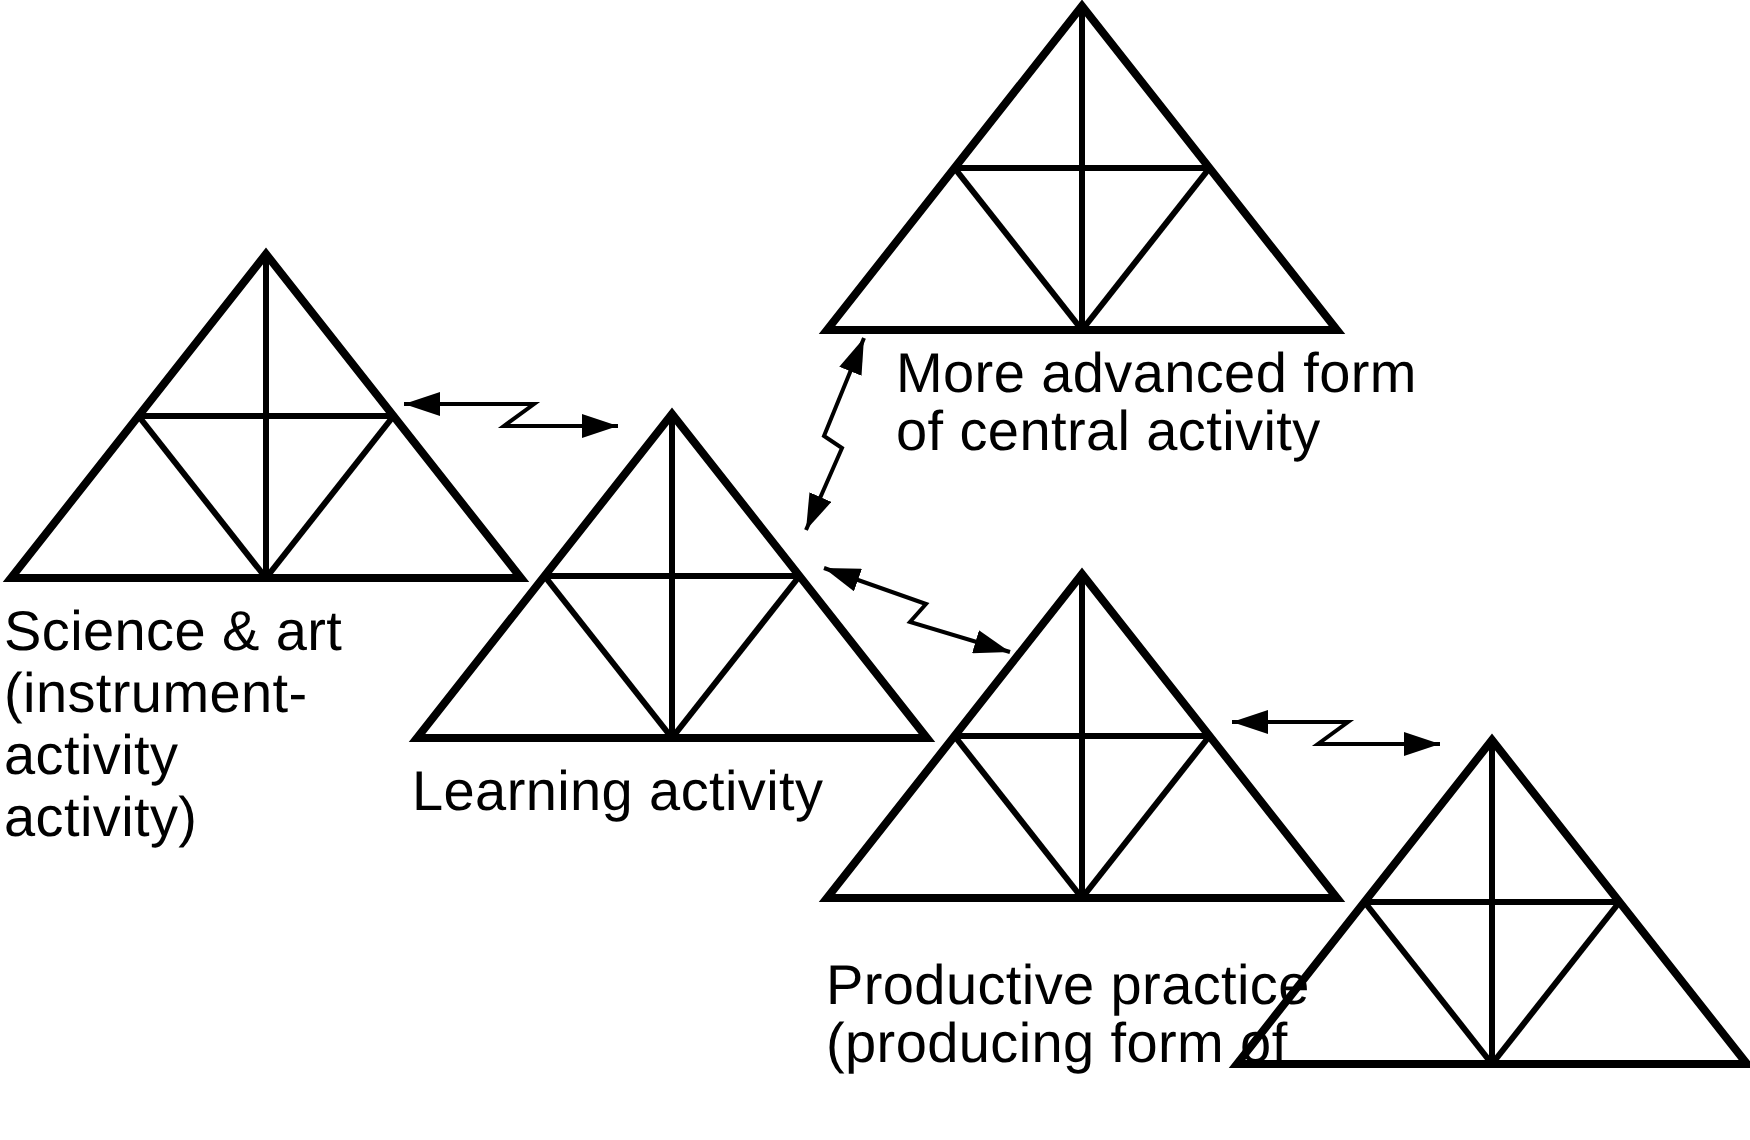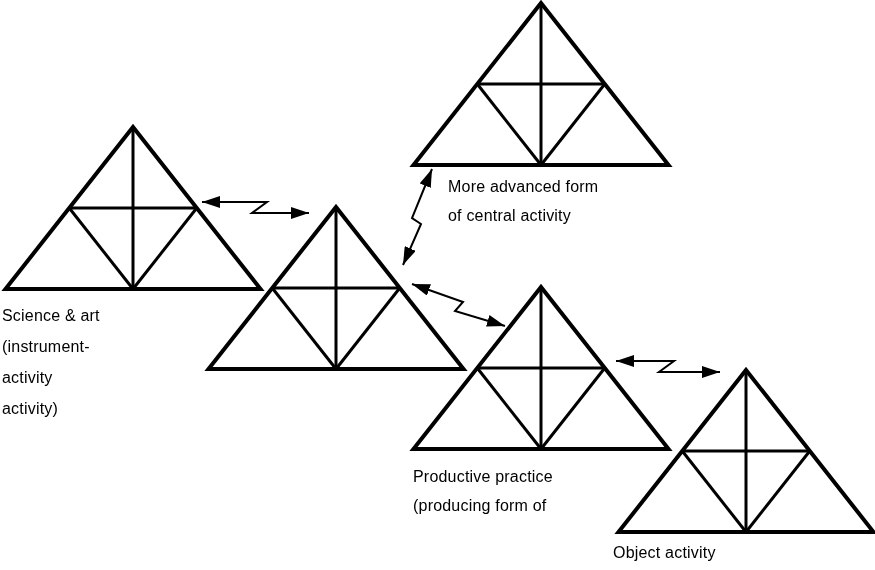--- a/index.html
+++ b/index.html
@@ -16,21 +16,21 @@
     font-family: "Liberation Sans", sans-serif;
   }
   .stage svg {
     position: absolute;
     left: 0;
     top: 0;
   }
   .label {
     position: absolute;
     color: #000000;
-    font-size: 16px;
+    font-size: 28px;
     line-height: 29px;
     letter-spacing: 0.2px;
     white-space: nowrap;
   }
 </style>
 </head>
 <body>
 
 <div class="stage">
 
@@ -61,28 +61,28 @@
     <polyline points="616,361 674,361 659,372 720,372" fill="none" stroke="#000000" stroke-width="2" marker-start="url(#ah)" marker-end="url(#ah)"></polyline>
   </svg>
 
   <div class="label" style="left:2px; top:300px; line-height:31px;">
     <div>Science &amp; art</div>
     <div>(instrument-</div>
     <div>activity</div>
     <div>activity)</div>
   </div>
 
+  <div class="label" style="left:206px; top:381px;">
+    <div>Learning activity</div>
+  </div>
 
   <div class="label" style="left:448px; top:172px;">
     <div>More advanced form</div>
     <div>of central activity</div>
   </div>
 
-  <div class="label" style="left:413px; top:462px;">
+  <div class="label" style="left:413px; top:478px;">
     <div>Productive practice</div>
     <div>(producing form of</div>
   </div>
 
-  <div class="label" style="left:613px; top:538px;">
-    <div>Object activity</div>
-  </div>
 
 </div>
 
 </body></html>

